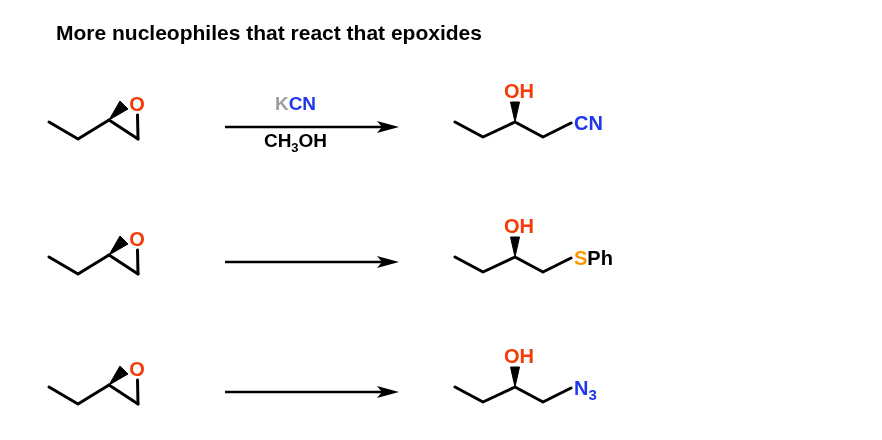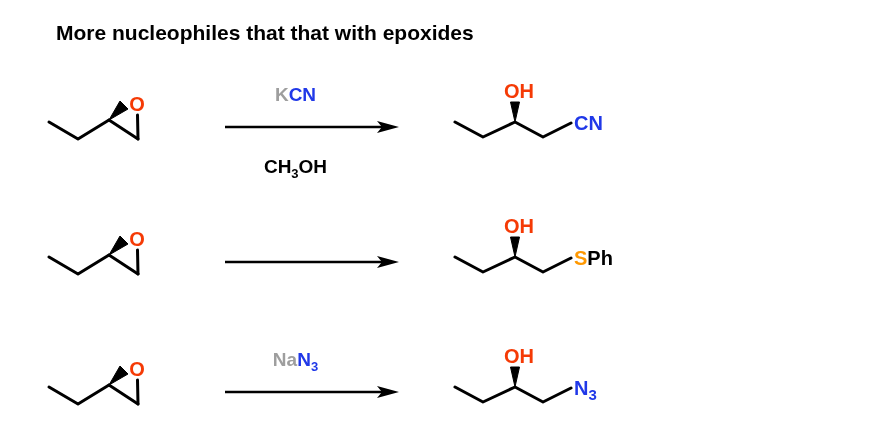--- a/index.html
+++ b/index.html
@@ -43,22 +43,22 @@
   }
   .reagent {
     position: absolute;
     left: 213px;
     width: 165px;
     text-align: center;
     font-size: 19px;
     font-weight: bold;
     white-space: nowrap;
   }
-  .reagent.above { top: 12px; }
-  .reagent.below { top: 84px; text-align: center; }
+  .reagent.above { top: 21px; }
+  .reagent.below { top: 58px; text-align: center; }
   .reagent sub {
     font-size: 13px;
     line-height: 0;
   }
   .arrow {
     position: absolute;
     left: 222px;
     top: 47px;
   }
   .bond {
@@ -84,21 +84,21 @@
     font-size: 20px;
     font-weight: bold;
   }
   .atom .sub3 { font-size: 15px; }
 </style>
 </head>
 <body>
 
 <div class="canvas">
 
-  <h1 class="title">More nucleophiles that that with epoxides</h1>
+  <h1 class="title">More nucleophiles that react that epoxides</h1>
 
   <section class="row" style="top:72px">
 
     <svg class="epoxide" width="115" height="65" viewBox="0 0 115 65">
       <polyline class="bond" points="11,36 40,53 71,34"></polyline>
       <line class="bond" x1="71" y1="34" x2="100" y2="53"></line>
       <line class="bond" x1="100" y1="53" x2="99.5" y2="29"></line>
       <polygon class="wedge" points="71,34 82,15 90,23"></polygon>
       <text class="atom" x="99" y="25" text-anchor="middle" fill="#f53a05">O</text>
     </svg>
@@ -147,21 +147,20 @@
   <section class="row" style="top:337px">
 
     <svg class="epoxide" width="115" height="65" viewBox="0 0 115 65">
       <polyline class="bond" points="11,36 40,53 71,34"></polyline>
       <line class="bond" x1="71" y1="34" x2="100" y2="53"></line>
       <line class="bond" x1="100" y1="53" x2="99.5" y2="29"></line>
       <polygon class="wedge" points="71,34 82,15 90,23"></polygon>
       <text class="atom" x="99" y="25" text-anchor="middle" fill="#f53a05">O</text>
     </svg>
 
-    <div class="reagent above"><span style="color: rgb(158, 158, 158);">Na</span><span style="color: rgb(32, 56, 232);">N</span><sub style="color: rgb(32, 56, 232);">3</sub></div>
 
     <svg class="arrow" width="180" height="16" viewBox="0 0 180 16">
       <line class="shaft" x1="3" y1="8" x2="160" y2="8"></line>
       <polygon class="head" points="155,2 177,8 155,14 160,8"></polygon>
     </svg>
 
     <svg class="product" width="190" height="100" viewBox="0 0 190 100">
       <polyline class="bond" points="10,50 38,65 70,50 98,65 126,51"></polyline>
       <polygon class="wedge" points="70,50 65.5,30 74.5,30"></polygon>
       <text class="atom" x="74" y="26" text-anchor="middle" fill="#f53a05">OH</text>

